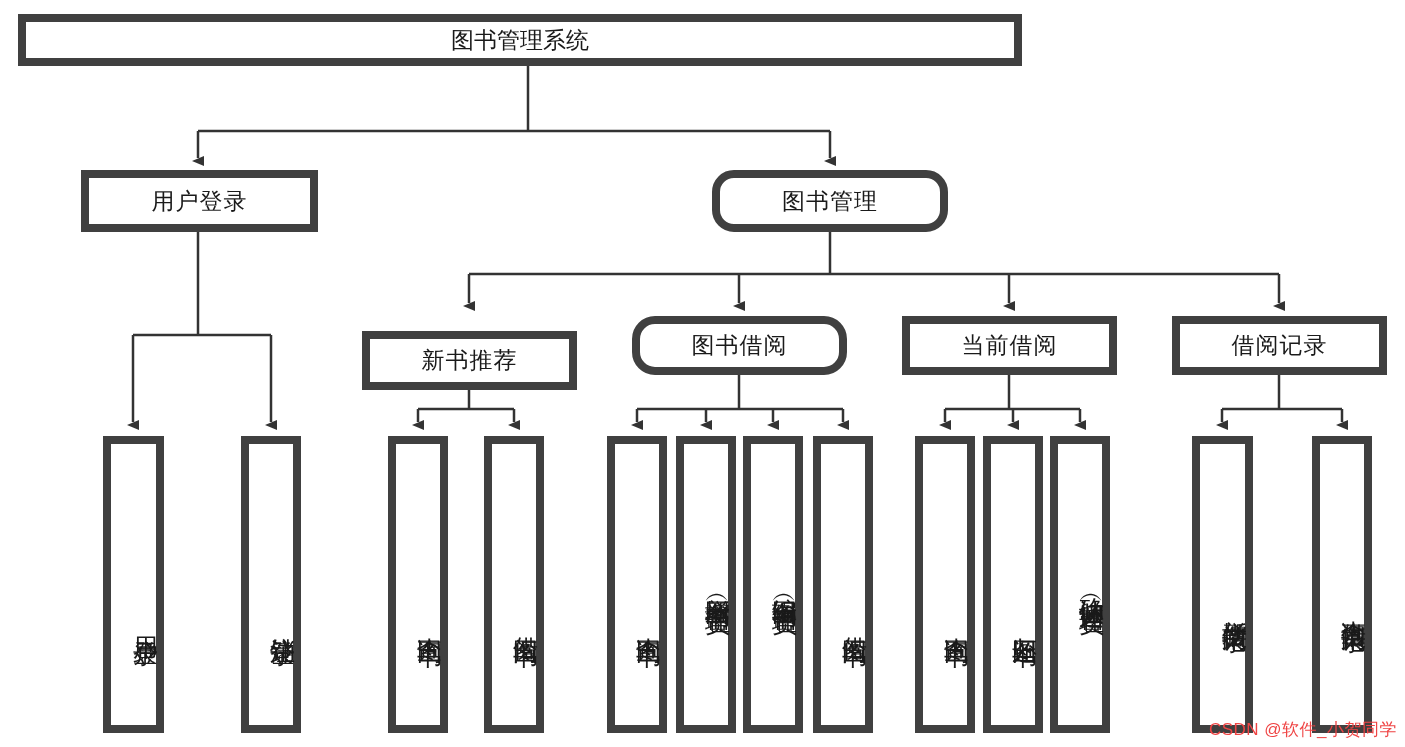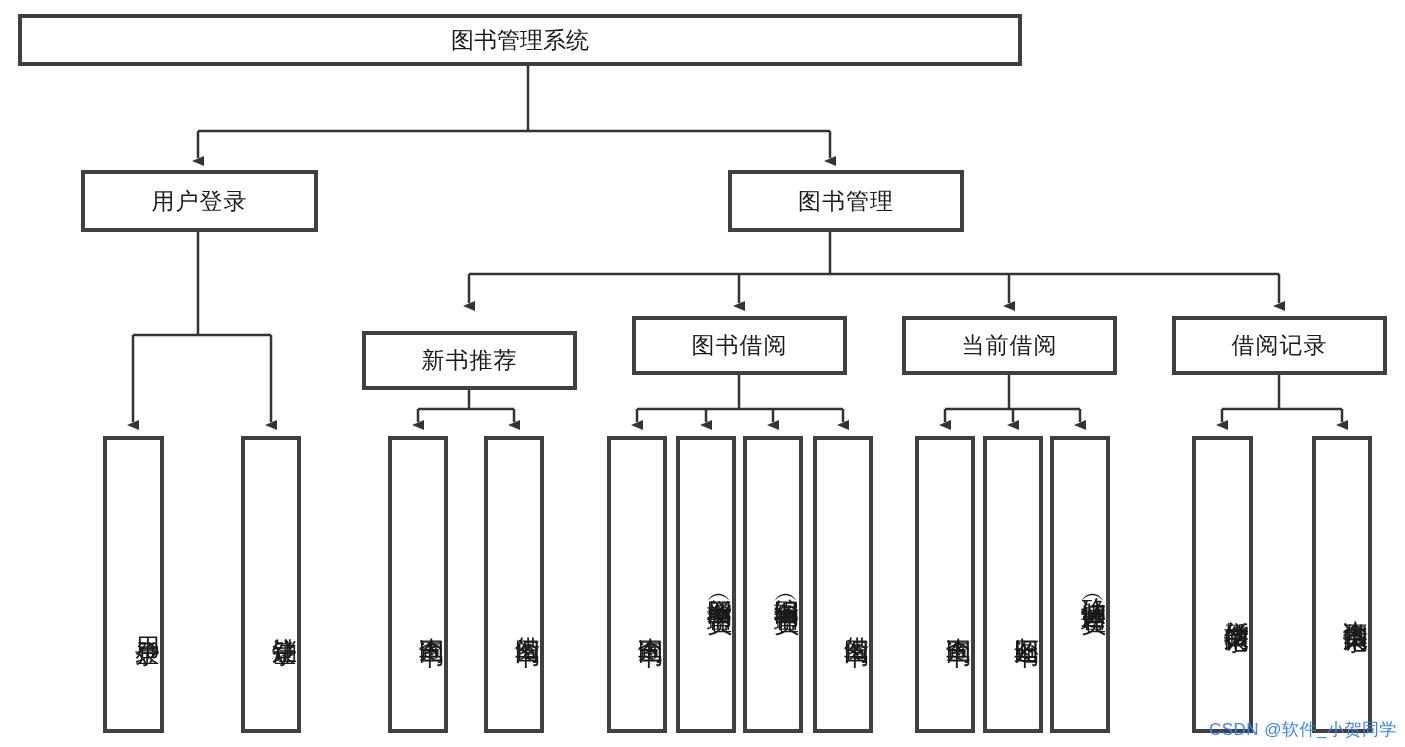--- a/index.html
+++ b/index.html
@@ -13,26 +13,27 @@
   #canvas {
     position: relative;
     width: 1405px;
     height: 747px;
     background: #ffffff;
     overflow: hidden;
   }
   .node {
     position: absolute;
     box-sizing: border-box;
-    border: 4px solid #404040;
+    border: 8px solid #404040;
     background: #ffffff;
     display: flex;
     align-items: center;
     justify-content: center;
     color: #1a1a1a;
+    font-family: Liberation Mono, monospace;
   }
   .node.horiz {
     font-size: 23px;
     letter-spacing: 1px;
     white-space: nowrap;
   }
   .node.root {
     font-size: 23px;
   }
   .node.vert {
@@ -60,21 +61,21 @@
     top: 0;
     width: 1405px;
     height: 747px;
     pointer-events: none;
   }
   .watermark {
     position: absolute;
     right: 8px;
     bottom: 6px;
     font-size: 17px;
-    color: #3b82f6;
+    color: #ef4444;
     white-space: nowrap;
     letter-spacing: 0.5px;
   }
 </style>
 </head>
 <body>
 
 <div id="canvas">
 
   <svg class="links" viewBox="0 0 1405 747">
@@ -127,28 +128,28 @@
     </g>
   </svg>
 
   <div class="node root" style="left:18px; top:14px; width:1004px; height:52px;">
     <span>图书管理系统</span>
   </div>
 
   <div class="node horiz" style="left:81px; top:170px; width:237px; height:62px;">
     <span>用户登录</span>
   </div>
-  <div class="node horiz" style="left:728px; top:170px; width:236px; height:62px;">
+  <div class="node horiz" style="left:712px; top:170px; width:236px; height:62px;border-radius:22px;">
     <span>图书管理</span>
   </div>
 
   <div class="node horiz" style="left:362px; top:316px; width:215px; height:59px;margin-top:15px;">
     <span>新书推荐</span>
   </div>
-  <div class="node horiz" style="left:632px; top:316px; width:215px; height:59px;">
+  <div class="node horiz" style="left:632px; top:316px; width:215px; height:59px;border-radius:23px;">
     <span>图书借阅</span>
   </div>
   <div class="node horiz" style="left:1172px; top:316px; width:215px; height:59px;">
     <span>借阅记录</span>
   </div>
   <div class="node horiz" style="left:902px; top:316px; width:215px; height:59px;">
     <span>当前借阅</span>
   </div>
 
   <div class="node vert" style="left:103px; top:436px; width:61px; height:297px; padding-top:72px;">

